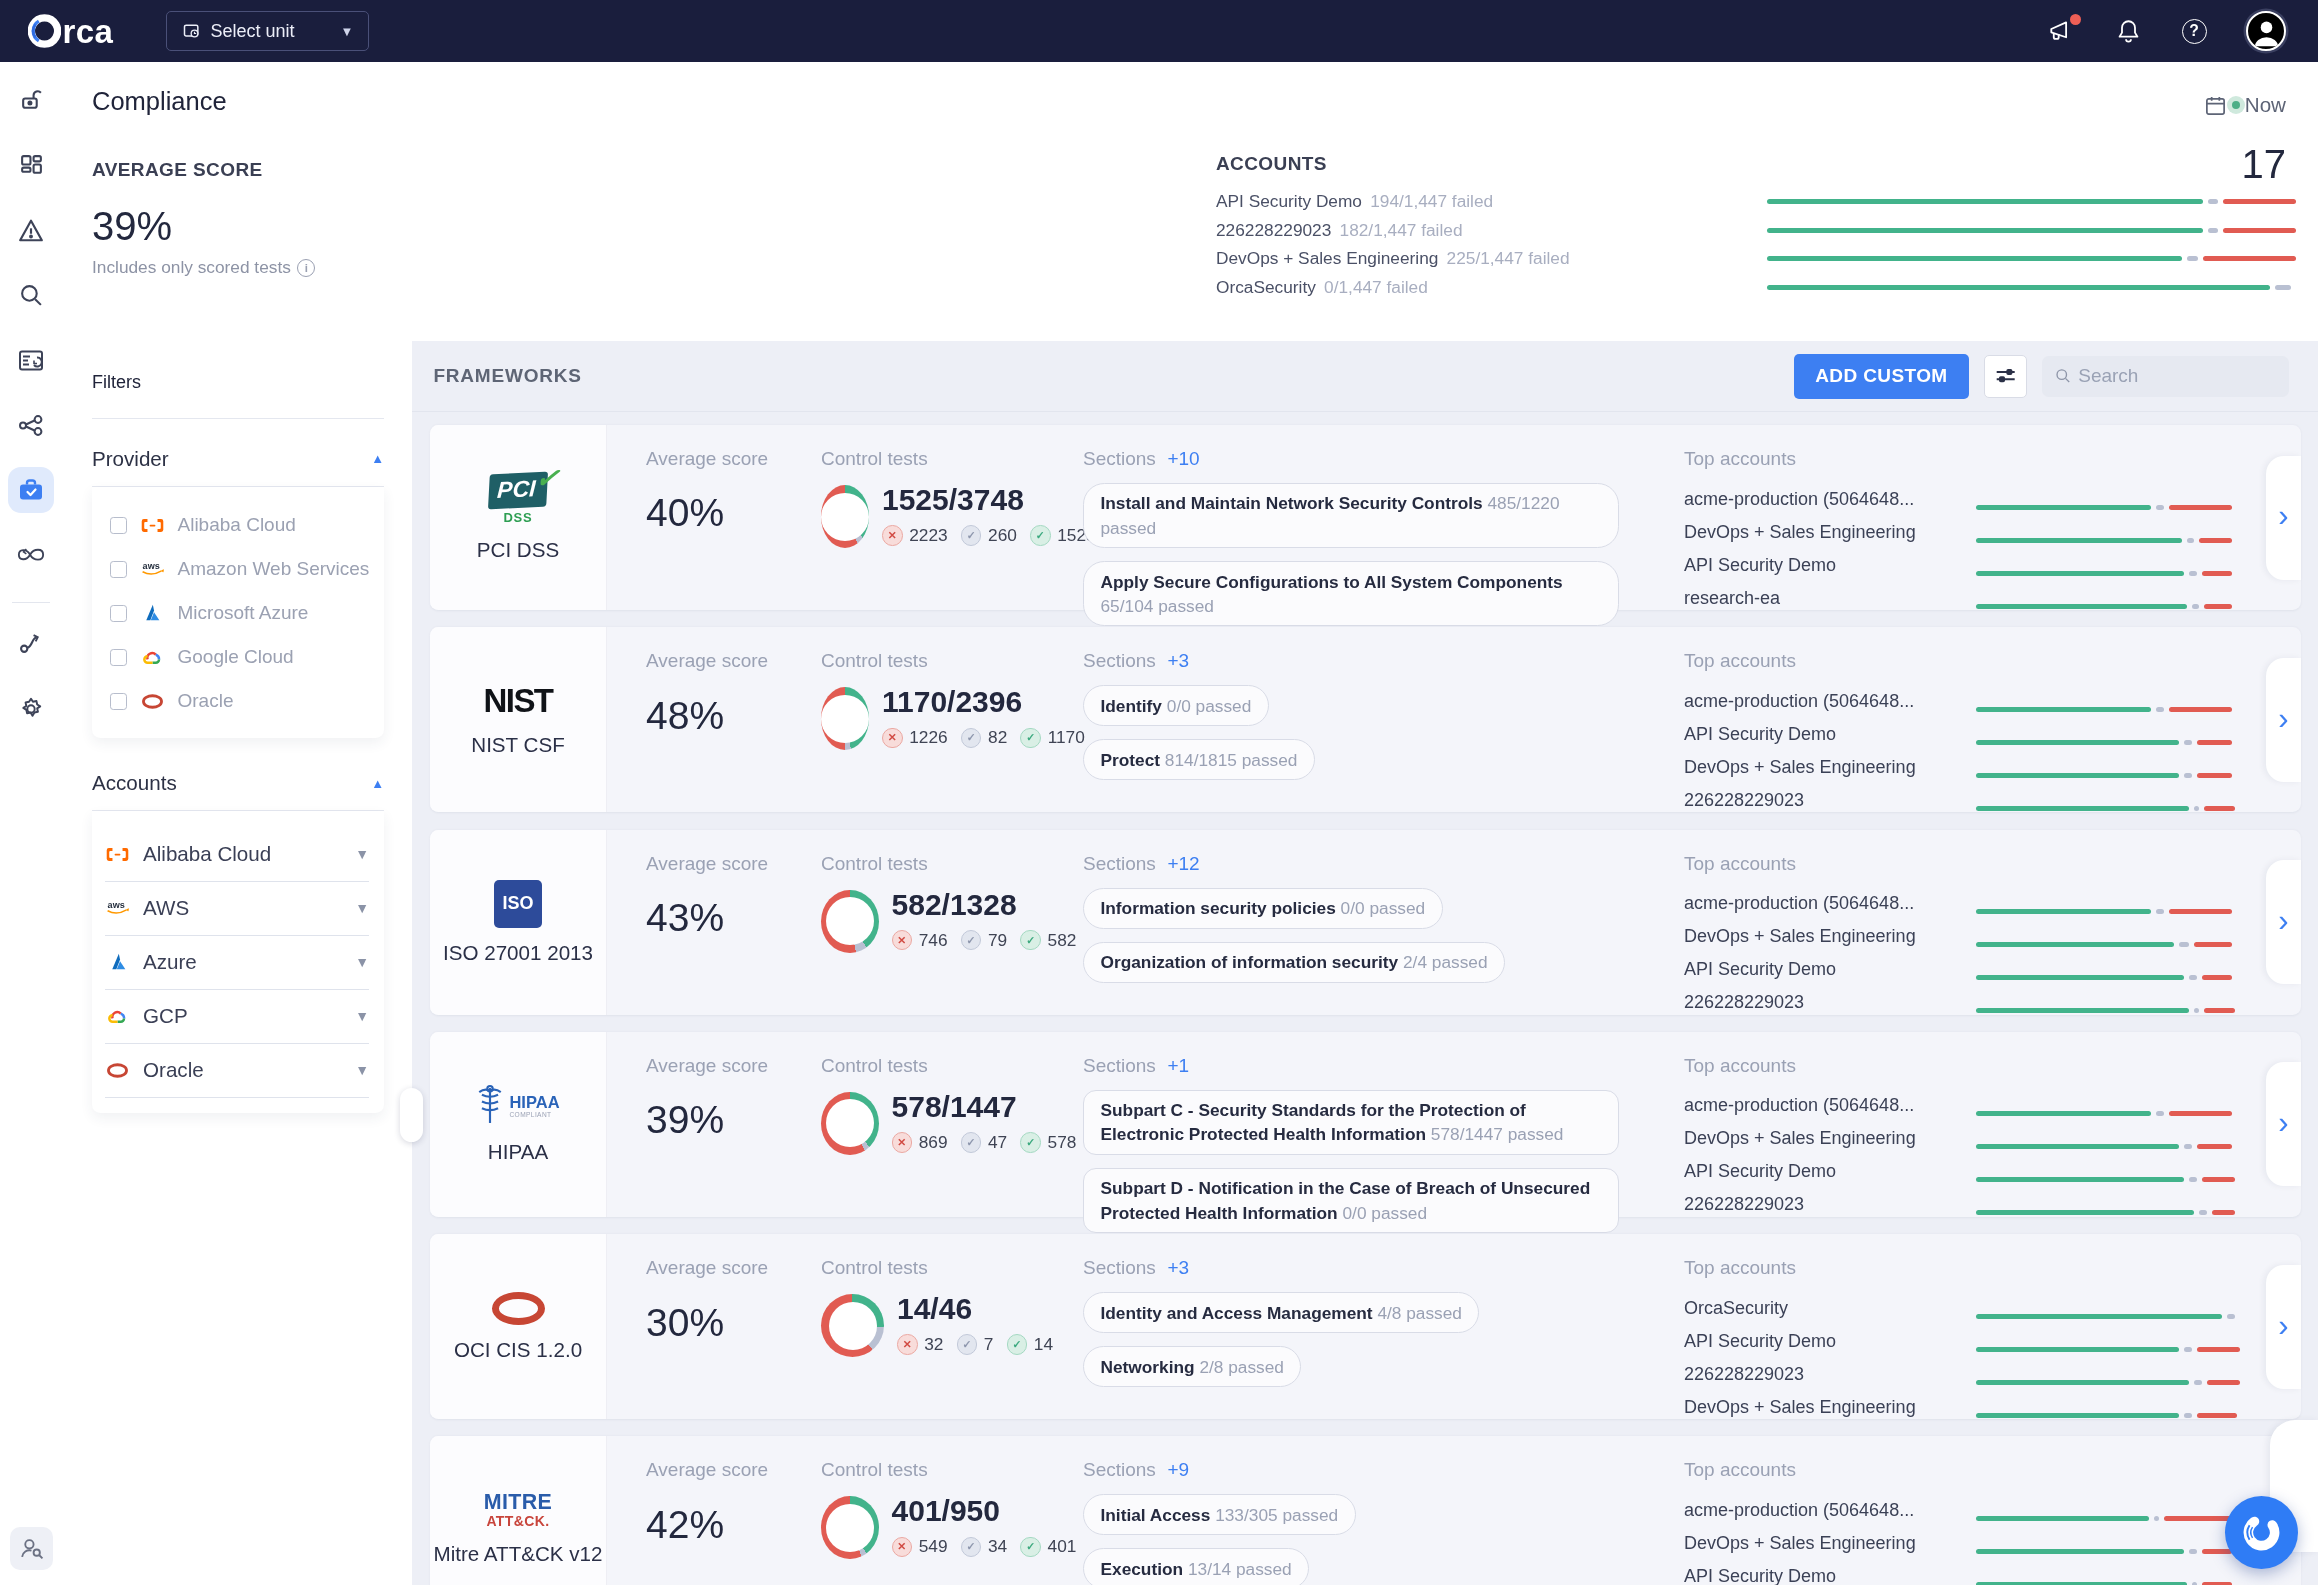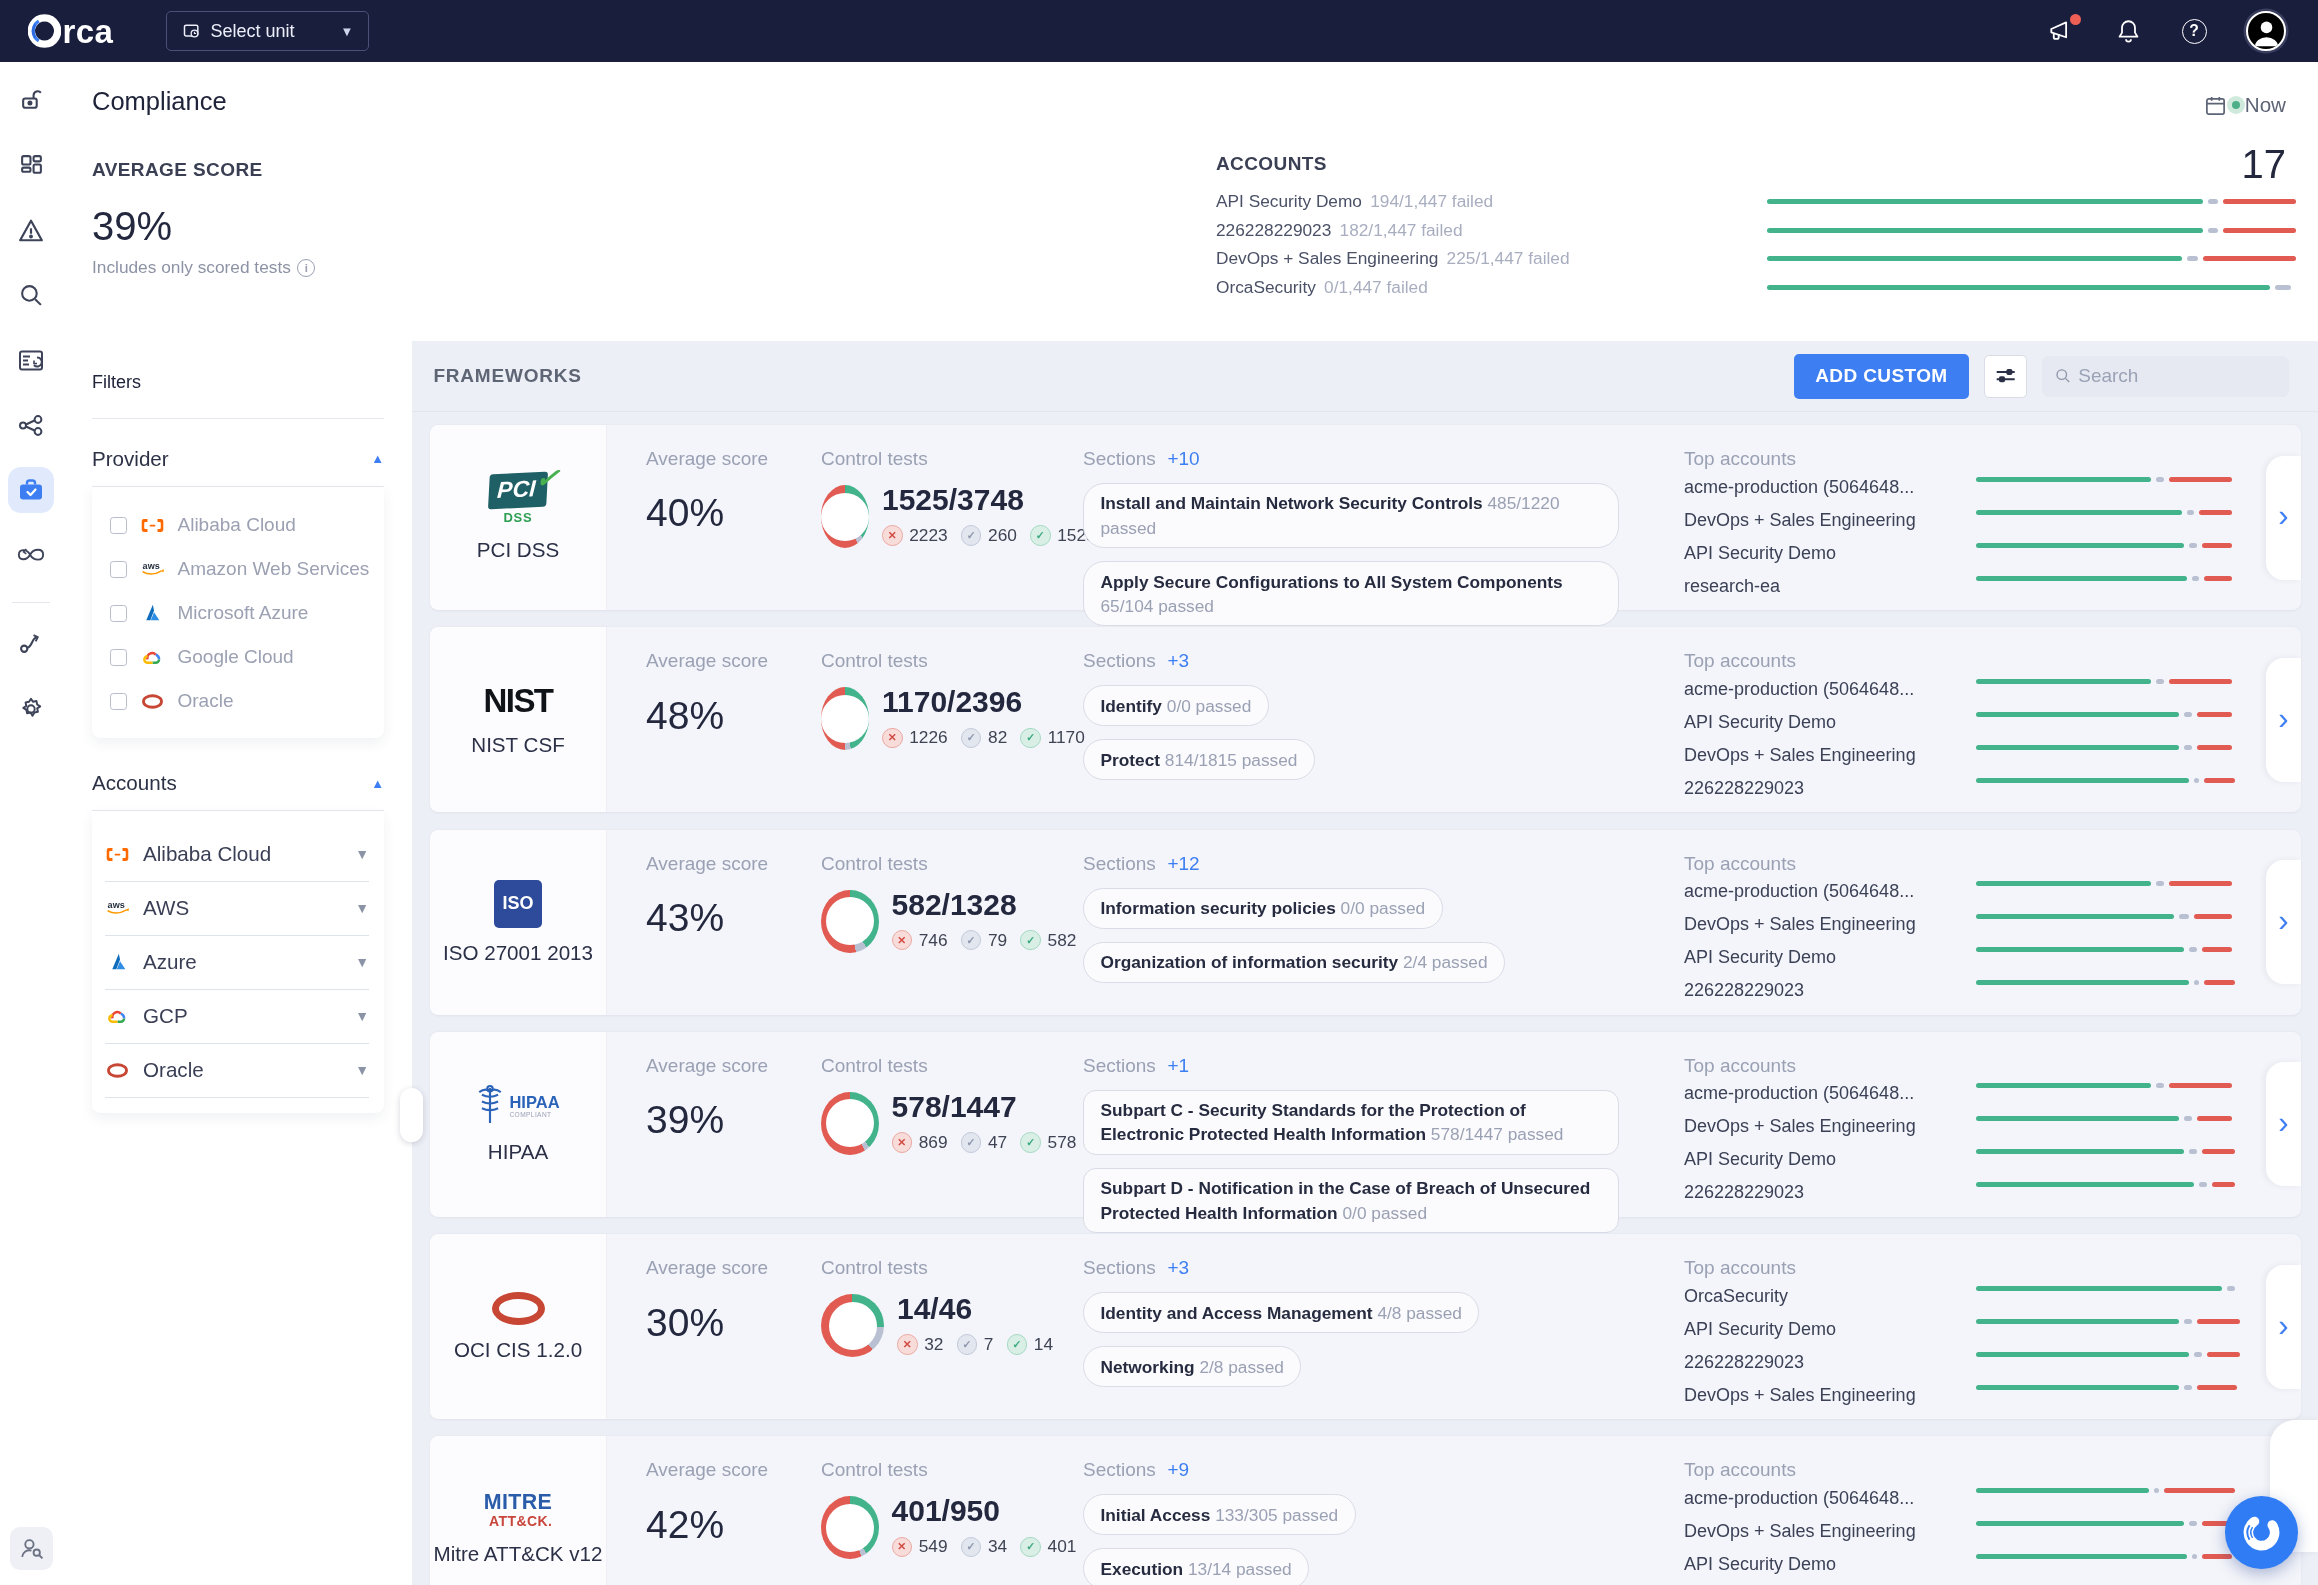--- a/index.html
+++ b/index.html
@@ -95,39 +95,39 @@
   .b.pass{background:#d9efe5;color:#3ca97f;border:0.8px solid #a4d9c2;}
   .bn{font-size:17.3px;color:#3f4454;margin-right:6.6px;}
   .col-sections{width:601px;}
   .sec-label{display:flex;gap:11.5px;align-items:center;}
   .more-link{color:#3d7ff2;font-size:19px;cursor:pointer;text-decoration:none;}
   .pill{display:inline-block;max-width:536px;border:1.2px solid #d9dce7;border-radius:21.4px;background:#fbfbfd;padding:7.4px 16.5px;margin-top:13px;font-size:17.3px;line-height:1.4;cursor:pointer;}
   .pill b{color:#262b40;font-weight:700;}
   .pill span{color:#9aa1b4;}
   .pill-wrap{display:flex;flex-direction:column;align-items:flex-start;}
   .col-accounts{flex:1;padding-right:71px;}
-  .acct-line{display:flex;align-items:flex-start;height:33px;}
+  .acct-line{display:flex;align-items:flex-end;height:33px;}
   .acct-line .an{width:280px;font-size:18px;color:#3b4156;white-space:nowrap;overflow:hidden;text-overflow:ellipsis;}
   .acct-line .bar{flex:1;max-width:330px;margin-left:11.5px;}
   .col-accounts .col-label{margin-bottom:6.6px;}
   .row-chev{position:absolute;right:0;top:50%;transform:translateY(-50%);width:35px;height:124px;background:#fff;border-radius:18px 0 0 18px;box-shadow:-2.5px 0 6.6px rgba(25,35,70,.06);display:flex;align-items:center;justify-content:center;cursor:pointer;}
   .row-chev span{color:#3d7ff2;font-size:31px;line-height:1;margin-top:-3.3px;}
 
   
   .logo-pci{display:flex;flex-direction:column;align-items:center;}
   .pci-box{position:relative;background:#1f5f66;color:#fff;font-weight:800;font-style:italic;font-size:23px;padding:3.3px 11.5px 5px 8.2px;transform:skew(-6deg) rotate(-3deg);border-radius:3.3px;}
   .pci-check{position:absolute;right:-11.5px;top:-10px;color:#49b050;font-size:28px;font-weight:900;transform:rotate(6deg);}
   .pci-sub{color:#2e9e53;font-weight:800;font-size:13px;margin-top:1.6px;letter-spacing:0.8px;}
   .logo-nist{font-size:33px;font-weight:900;color:#101318;letter-spacing:-1.6px;}
   .logo-iso{width:48px;height:48px;background:#2d4b9a;border-radius:5px;color:#fff;display:flex;align-items:center;justify-content:center;font-weight:900;font-size:18px;}
   .logo-hipaa{display:flex;align-items:center;gap:5px;}
   .hipaa-txt b{display:block;color:#2a63b8;font-size:16.5px;font-weight:800;line-height:1;}
   .hipaa-txt i{display:block;color:#9aa1b4;font-size:6.6px;font-style:normal;letter-spacing:0.4px;}
   .logo-oci{width:53px;height:33px;border:7.4px solid #c74634;border-radius:50%;}
-  .logo-mitre{text-align:right;}
+  .logo-mitre{text-align:center;}
   .logo-mitre .m1{color:#2a5caa;font-weight:900;font-size:21.4px;letter-spacing:0.4px;line-height:1;}
   .logo-mitre .m2{color:#c8453c;font-weight:700;font-size:14px;letter-spacing:0.4px;}
 
   
   .collapse-handle{position:absolute;left:400px;top:1088px;width:23px;height:54px;background:#fff;border-radius:11.5px;box-shadow:0 1.6px 6.6px rgba(25,35,70,.18);z-index:20;cursor:pointer;}
 
   
   .chat-btn{position:absolute;right:21.4px;bottom:16.5px;width:73px;height:73px;border-radius:50%;background:#2f7cf5;box-shadow:0 5px 15px rgba(30,60,140,.35);display:flex;align-items:center;justify-content:center;z-index:60;cursor:pointer;}
   .chat-tab{position:absolute;right:0;bottom:33px;width:49px;height:132px;background:#fff;border-radius:25px 0 0 25px;box-shadow:-2.5px 0 6.6px rgba(25,35,70,.06);z-index:55;}
 </style>

